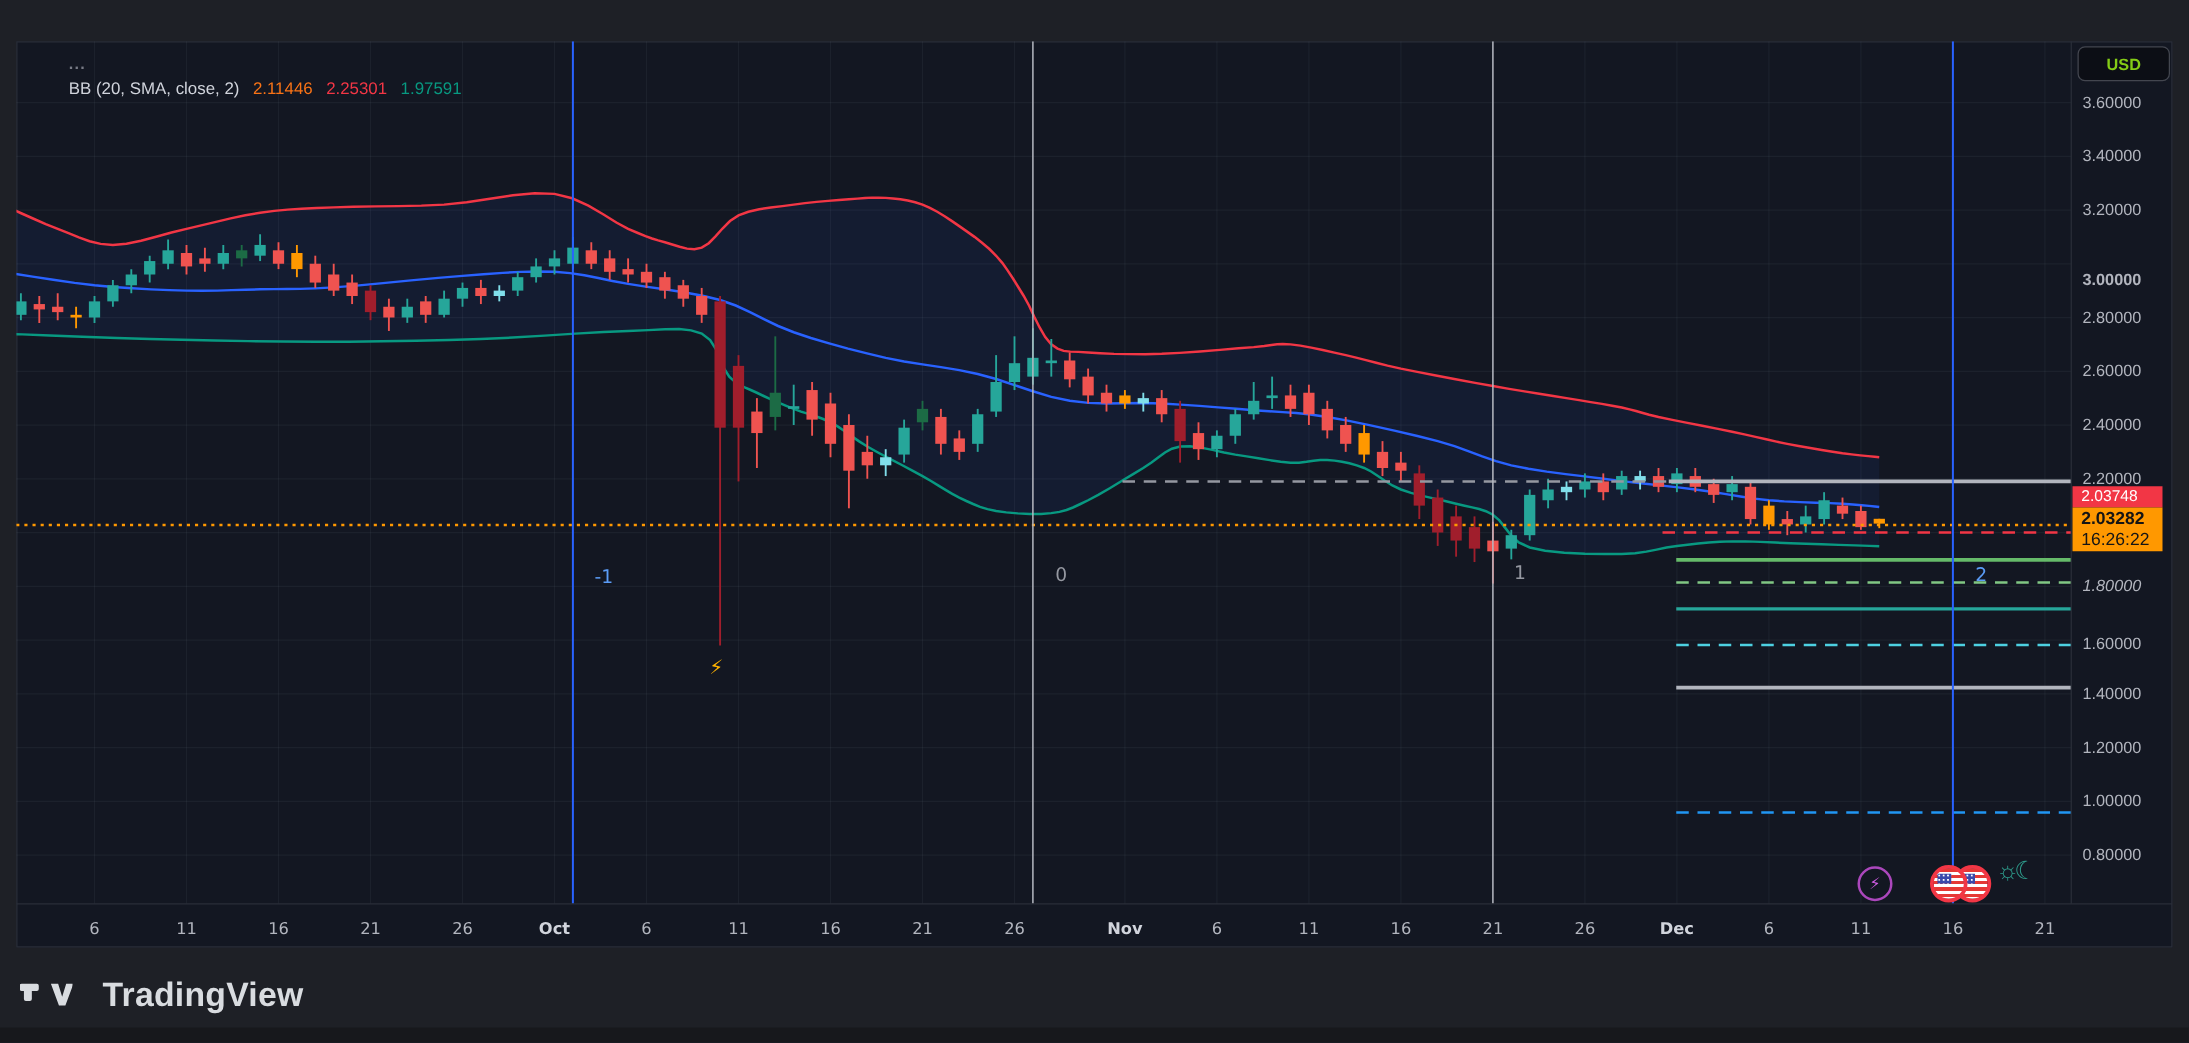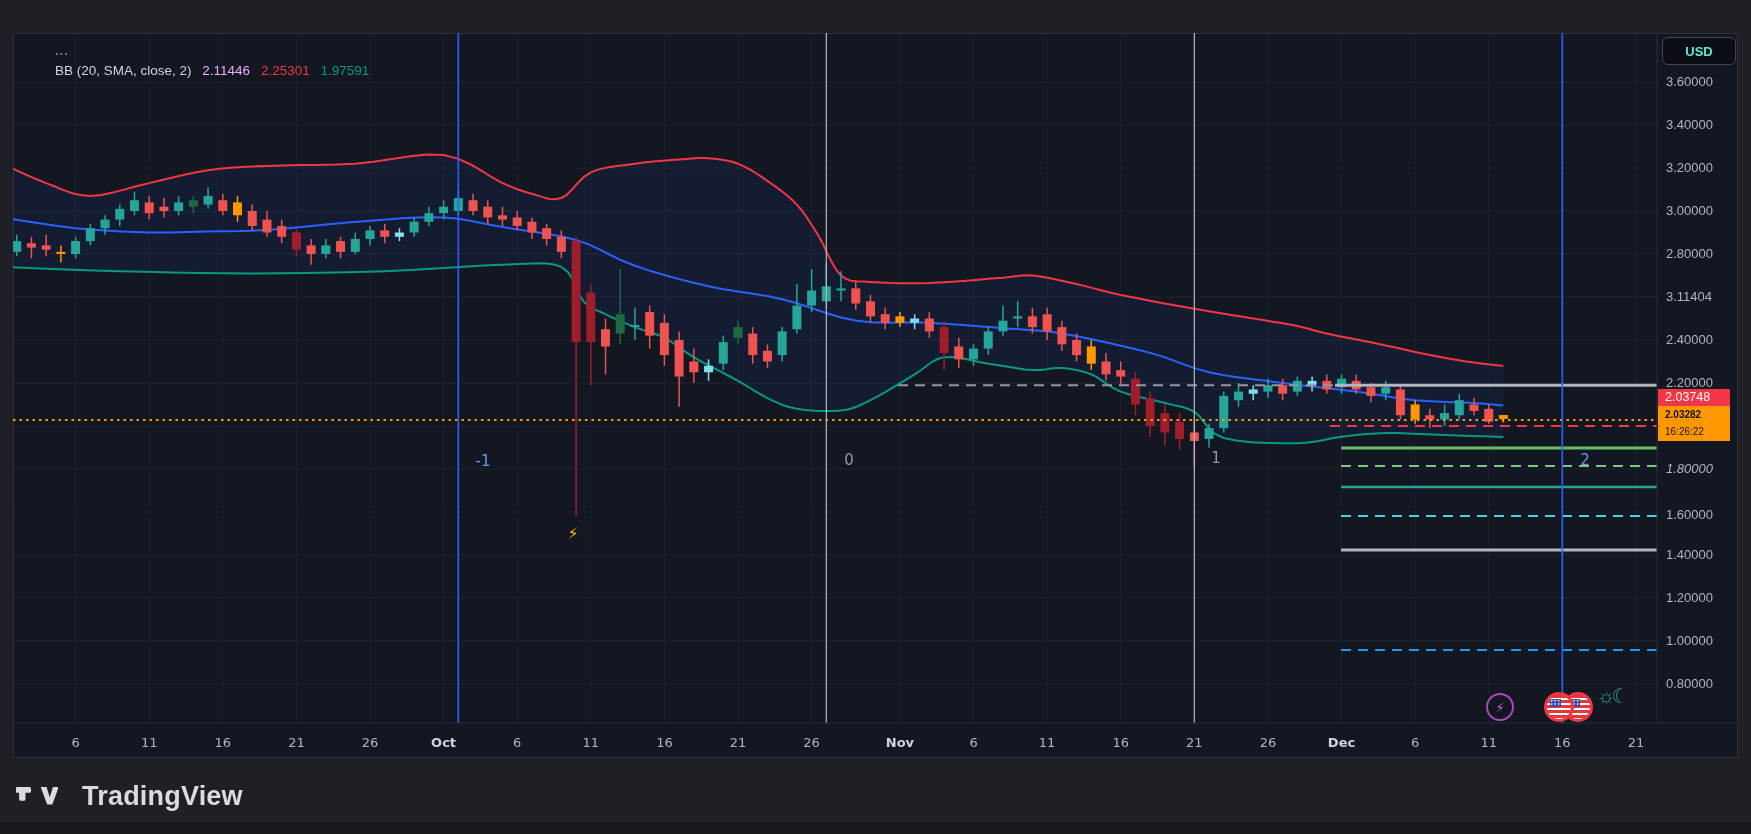--- a/index.html
+++ b/index.html
@@ -9,25 +9,25 @@
   .panel{position:absolute;left:13px;top:33px;width:1725px;height:725px;background:#131722;border:1px solid #2a2e39;box-sizing:border-box}
   #chart{position:absolute;left:13px;top:33px;width:1725px;height:725px}
   svg text{font-family:"DejaVu Sans","Liberation Sans",sans-serif}
   .legend{position:absolute;left:55px;top:39px;z-index:5;line-height:1}
   .lrow1{font-size:14px;color:#d1d4dc}
   .lrow1 .red{color:#f23645}
   .ldots{font-size:13px;color:#787b86;font-weight:700;margin-top:5px;letter-spacing:1px}
   .lrow2{font-size:13.5px;color:#d1d4dc;margin-top:7px}
   .bbv{margin-left:7px}
   .usd-btn{position:absolute;left:1662px;top:37px;width:72px;height:26px;background:#0c0e15;border:1px solid #43464f;
-    border-radius:6px;color:#5eead4;font-size:13px;font-weight:600;display:flex;align-items:center;justify-content:center;z-index:6}
+    border-radius:6px;color:#84cc16;font-size:13px;font-weight:600;display:flex;align-items:center;justify-content:center;z-index:6}
   #price-ticks span{position:absolute;left:1666px;font-size:13px;color:#b2b5be;z-index:4}
   .plabel{position:absolute;left:1658px;width:72px;z-index:7;box-sizing:border-box;padding-left:7px}
   .plabel-red{top:389px;height:17px;background:#f23645;color:#fff;font-size:12.5px;line-height:17px;font-weight:500}
-  .plabel-orange{top:406px;height:35px;background:#ff9800;color:#151515;font-size:10px;font-weight:600;line-height:17px}
+  .plabel-orange{top:406px;height:35px;background:#ff9800;color:#151515;font-size:14px;font-weight:600;line-height:17px}
   .icon-circle{position:absolute;width:28px;height:28px;border-radius:50%;box-sizing:border-box;z-index:6;display:flex;align-items:center;justify-content:center}
   .zap-circle{left:1486px;top:693px;background:#131722;border:2px solid #ab47bc;color:#d05ce3;font-size:13px}
   .flag-circle{width:30px;height:30px;border:3px solid #f23645;overflow:hidden;background:repeating-linear-gradient(180deg,#e53935 0 2.5px,#ffffff 2.5px 5px)}
   .flag-circle::after{content:"";position:absolute;left:3px;top:4px;width:11px;height:8px;background:#3949ab;
     background-image:radial-gradient(circle at 1.5px 1.5px,#fff .7px,transparent 1px);background-size:3.5px 3.5px}
   .flag1{left:1544px;top:692px;z-index:7}
   .flag2{left:1563px;top:692px;z-index:6}
   .sunmoon{position:absolute;left:1597px;top:684px;color:#2e9c8c;font-size:20px;z-index:6;letter-spacing:-4px}
   .logo-row{position:absolute;left:16px;top:779px;display:flex;align-items:center;gap:24px;z-index:3}
   .logo-text{color:#d9dce0;font-size:27px;font-weight:700;letter-spacing:.2px}
@@ -348,35 +348,35 @@
         <text x="1488.72" y="747" fill="#b2b5be" font-size="13" font-weight="400" text-anchor="middle">11</text>
         <text x="1562.3200000000002" y="747" fill="#b2b5be" font-size="13" font-weight="400" text-anchor="middle">16</text>
         <text x="1635.92" y="747" fill="#b2b5be" font-size="13" font-weight="400" text-anchor="middle">21</text>
       </g>
     </svg>
 
   <div class="legend">
     <div class="ldots">...</div>
     <div class="lrow2">
       <span>BB (20, SMA, close, 2)</span>
-      <span class="bbv" style="color:#f0abfc">2.11446</span>
+      <span class="bbv" style="color:#f97316">2.11446</span>
       <span class="bbv" style="color:#f23645">2.25301</span>
       <span class="bbv" style="color:#089981">1.97591</span>
     </div>
   </div>
 
   <div class="usd-btn">USD</div>
 
   <div id="price-ticks">
       <span style="top: 74px;">3.60000</span>
       <span style="top: 117px;">3.40000</span>
       <span style="top: 160px;">3.20000</span>
-      <span style="top: 203px;">3.00000</span>
+      <span style="top: 216px; font-weight: bold;">3.00000</span>
       <span style="top: 246px;">2.80000</span>
-      <span style="top: 289px;">3.11404</span>
+      <span style="top: 289px;">2.60000</span>
       <span style="top: 332px;">2.40000</span>
       <span style="top: 375px;">2.20000</span>
       <span style="top: 461px; font-style: italic;">1.80000</span>
       <span style="top: 507px;">1.60000</span>
       <span style="top: 547px;">1.40000</span>
       <span style="top: 590px;">1.20000</span>
       <span style="top: 633px;">1.00000</span>
       <span style="top: 676px;">0.80000</span>
     </div>
 

